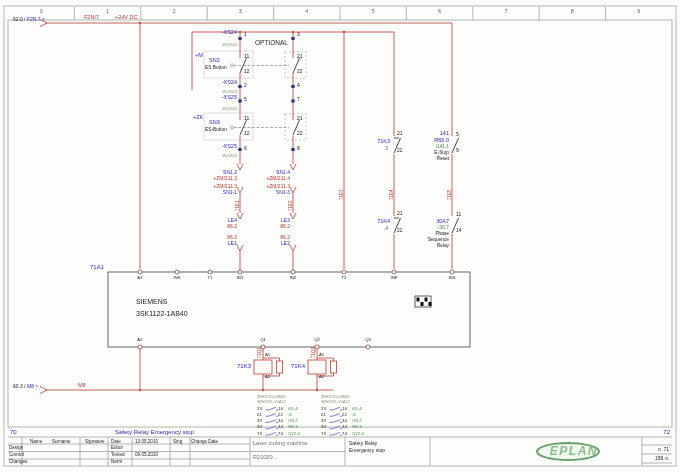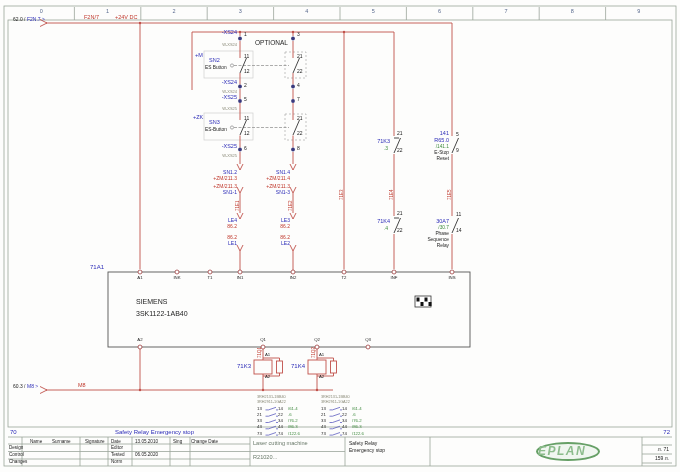--- a/index.html
+++ b/index.html
@@ -5,21 +5,21 @@
   html,body{margin:0;padding:0;background:#e8e8e8;}
   #stage{position:relative;width:680px;height:472px;background:#fdfdfc;overflow:hidden;
          font-family:"Liberation Sans",sans-serif;}
   #wires{position:absolute;left:0;top:0;z-index:1;}
   #labels,#titleblock,#ruler{position:absolute;left:0;top:0;width:680px;height:472px;z-index:2;}
   .lb{position:absolute;line-height:1;white-space:pre;letter-spacing:0;}
   .bk{color:#1d1d1d}.bl{color:#2d2db8}.rd{color:#c03a2e}.gn{color:#3e8a3e}
   .gy{color:#8a8a78}.fr{color:#5a6b8f}.pj{color:#6a7a6a}
   #eplan-logo{position:absolute;left:536px;top:442px;width:64px;height:19px;box-sizing:border-box;
     border:2px solid #67a067;border-radius:50%;background:#f0f6f0;color:#8cbc8c;
-    font-style:italic;font-weight:bold;font-size:12px;line-height:15px;text-align:left;
+    font-style:italic;font-weight:bold;font-size:12px;line-height:15px;text-align:right;
     letter-spacing:1.5px;font-family:"Liberation Sans",sans-serif;}
 </style>
 </head>
 <body>
 
 <div id="stage">
 
   <svg id="wires" width="680" height="472">
 
     <g stroke="#9aa59a" stroke-width="0.8" fill="none">

